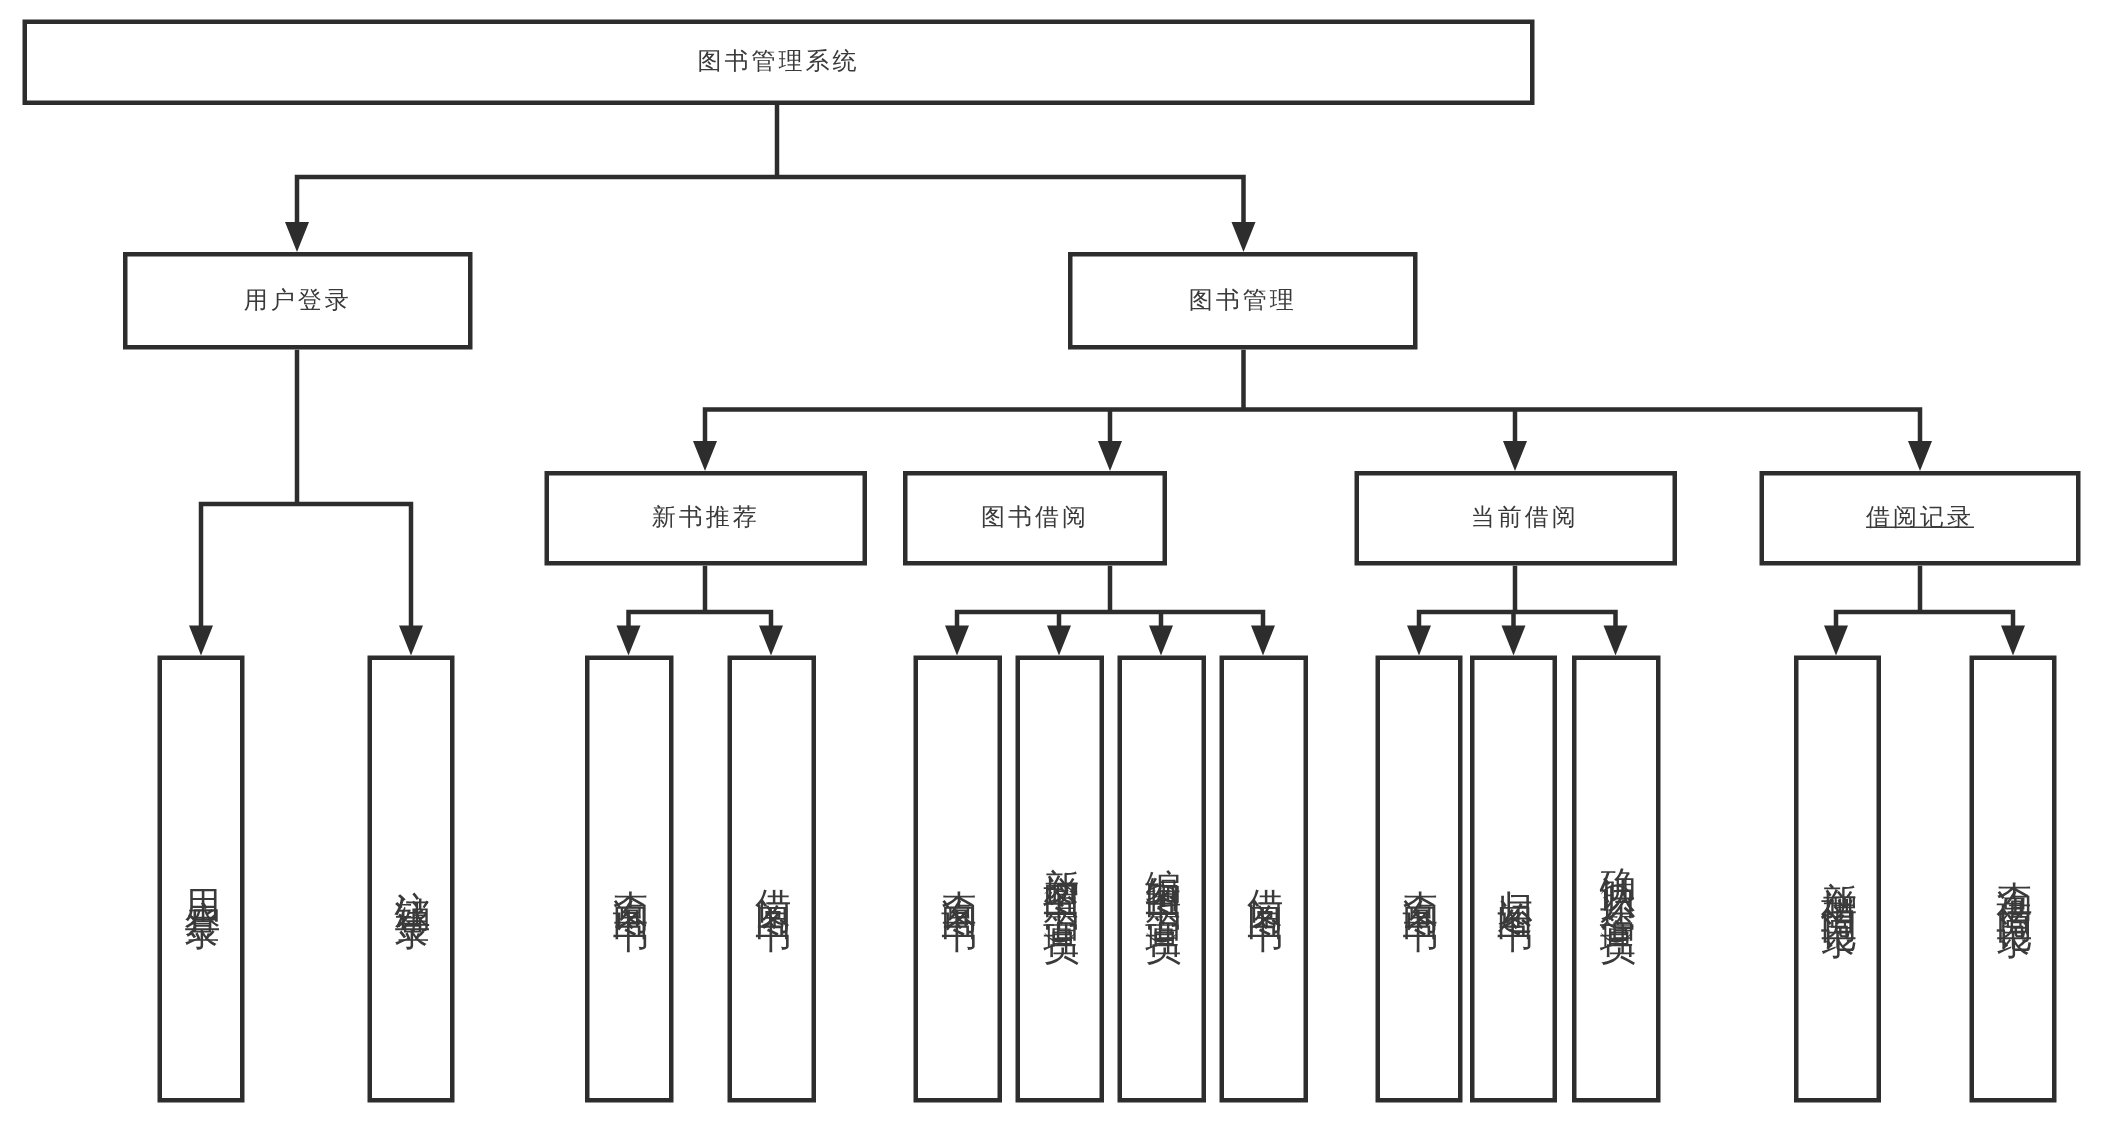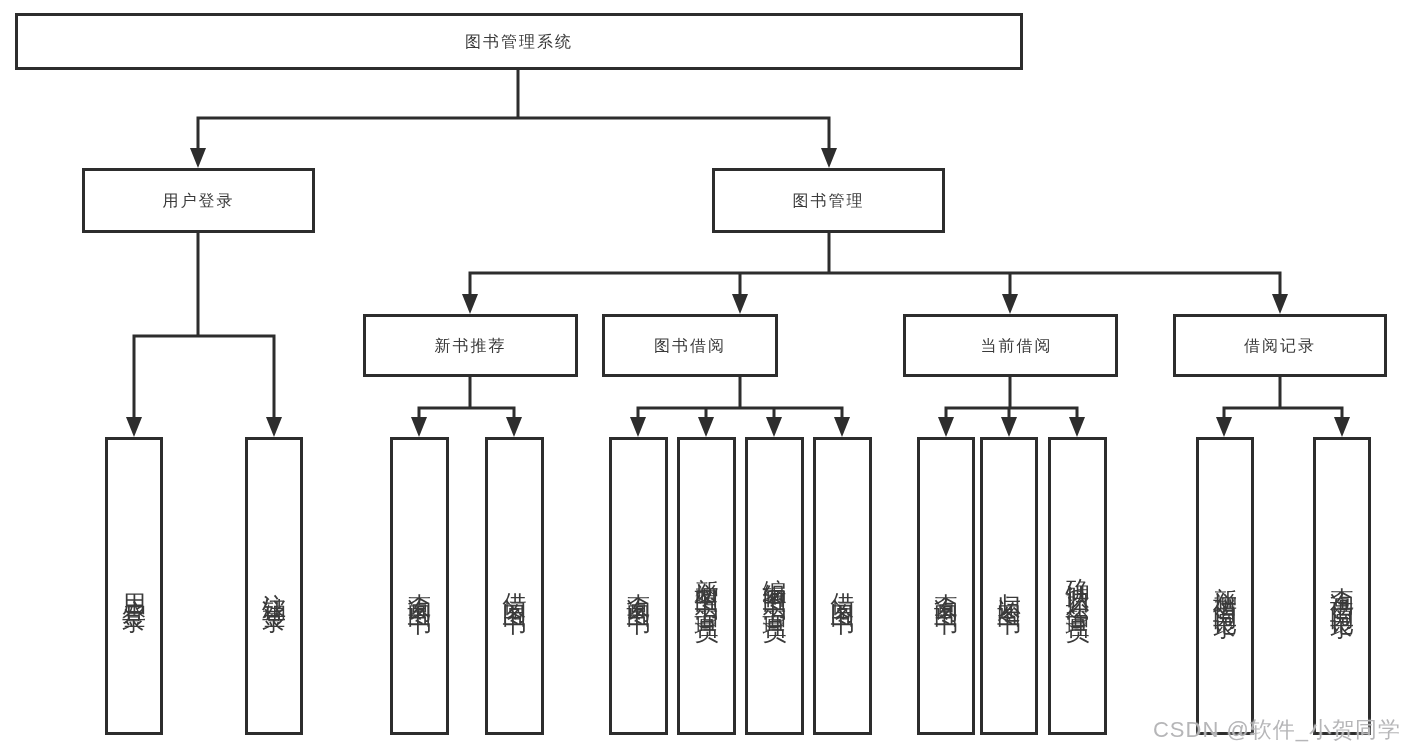--- a/index.html
+++ b/index.html
@@ -93,35 +93,34 @@
   </svg>
 
   <div class="box" style="left:15px; top:13px; width:1008px; height:57px;">图书管理系统</div>
 
   <div class="box" style="left:82px; top:168px; width:233px; height:65px;">用户登录</div>
   <div class="box" style="left:363px; top:314px; width:215px; height:63px;">新书推荐</div>
 
   <div class="box" style="left:712px; top:168px; width:233px; height:65px;">图书管理</div>
   <div class="box" style="left:602px; top:314px; width:176px; height:63px;">图书借阅</div>
   <div class="box" style="left:903px; top:314px; width:215px; height:63px;padding-left:12px;">当前借阅</div>
-  <div class="box" style="left:1173px; top:314px; width:214px; height:63px;">借阅记录</div>
+  <div class="box" style="left:1173px; top:314px; width:214px; height:63px;text-decoration:underline;">借阅记录</div>
 
   <div class="box leaf" style="left:105px; top:437px; width:58px; height:298px;">用户登录</div>
   <div class="box leaf" style="left:245px; top:437px; width:58px; height:298px;">注销登录</div>
 
   <div class="box leaf" style="left:390px; top:437px; width:59px; height:298px;">查询图书</div>
   <div class="box leaf" style="left:485px; top:437px; width:59px; height:298px;">借阅图书</div>
 
   <div class="box leaf" style="left:609px; top:437px; width:59px; height:298px;">查询图书</div>
   <div class="box leaf" style="left:677px; top:437px; width:59px; height:298px;">新增图书（管理员）</div>
   <div class="box leaf" style="left:745px; top:437px; width:59px; height:298px;">编辑图书（管理员）</div>
   <div class="box leaf" style="left:813px; top:437px; width:59px; height:298px;">借阅图书</div>
 
   <div class="box leaf" style="left:917px; top:437px; width:58px; height:298px;">查询图书</div>
   <div class="box leaf" style="left:980px; top:437px; width:58px; height:298px;">归还图书</div>
   <div class="box leaf" style="left:1048px; top:437px; width:59px; height:298px;">确认归还（管理员）</div>
 
   <div class="box leaf" style="left:1196px; top:437px; width:58px; height:298px;">新增借阅记录</div>
   <div class="box leaf" style="left:1313px; top:437px; width:58px; height:298px;">查询借阅记录</div>
 
-  <div class="watermark">CSDN @软件_小贺同学</div>
 
 </div>
 
 </body></html>

